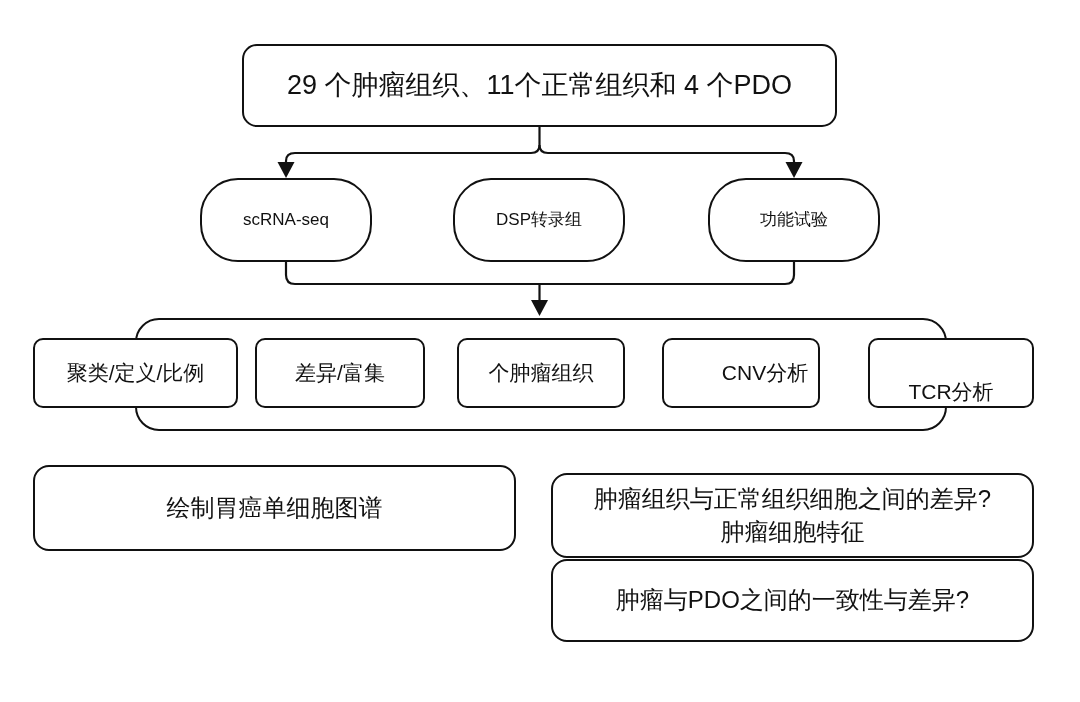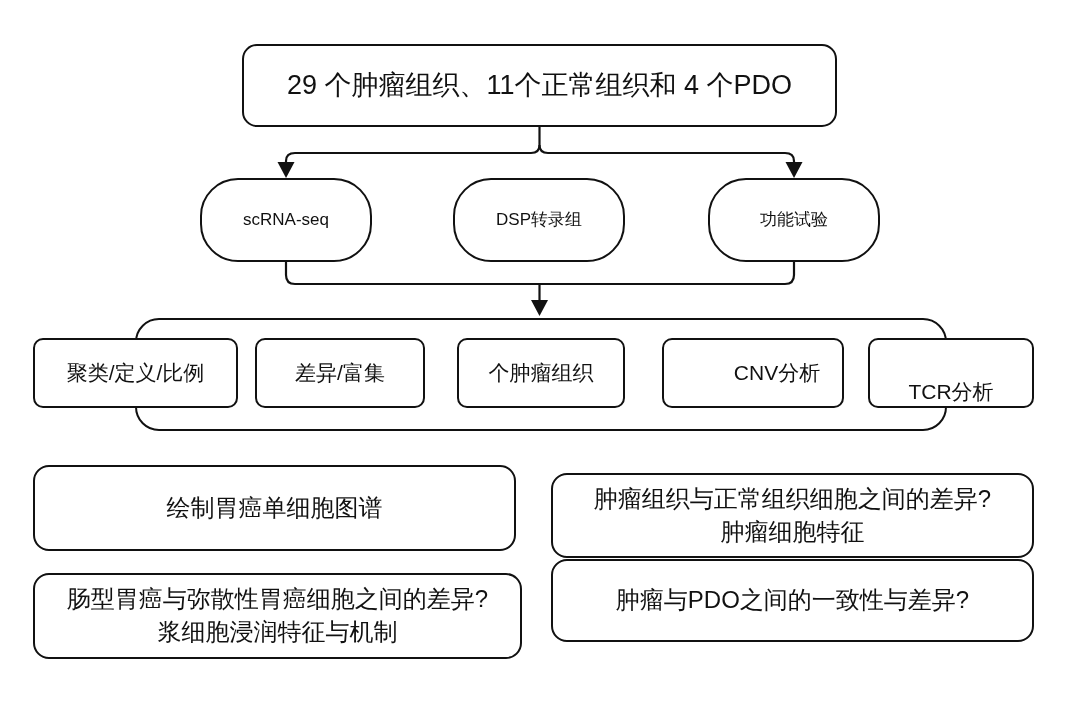--- a/index.html
+++ b/index.html
@@ -64,21 +64,21 @@
     background:transparent;
   }
   .analysis{
     top:338px;height:70px;
     border-radius:10px;
     font-size:21px;
   }
   .analysis.a0{left:33px;width:205px;}
   .analysis.a1{left:255px;width:170px;}
   .analysis.a2{left:457px;width:168px;}
-  .analysis.a3{left:662px;width:182px;padding-left:48px;}
+  .analysis.a3{left:662px;width:158px;padding-left:48px;}
   .analysis.a4{left:868px;width:166px;justify-content:flex-end;}
   .question{
     border-radius:16px;
     font-size:24px;
     line-height:1.36;
   }
   .question.q0{left:33px;top:465px;width:483px;height:86px;text-align:center;}
   .question.q1{left:551px;top:465px;width:483px;height:85px;margin-top:8px;}
   .question.q2{left:33px;top:573px;width:489px;height:86px;}
   .question.q3{left:551px;top:559px;width:483px;height:83px;}
@@ -137,22 +137,18 @@
   </div>
 
   <div class="node question q0">
     <span>绘制胃癌单细胞图谱</span>
     <span></span>
   </div>
   <div class="node question q1">
     <span>肿瘤组织与正常组织细胞之间的差异?</span>
     <span>肿瘤细胞特征</span>
   </div>
-  <div class="node question q2">
-    <span>肠型胃癌与弥散性胃癌细胞之间的差异?</span>
-    <span>浆细胞浸润特征与机制</span>
-  </div>
   <div class="node question q3">
     <span>肿瘤与PDO之间的一致性与差异?</span>
     <span></span>
   </div>
 
 </div>
 
 </body></html>

